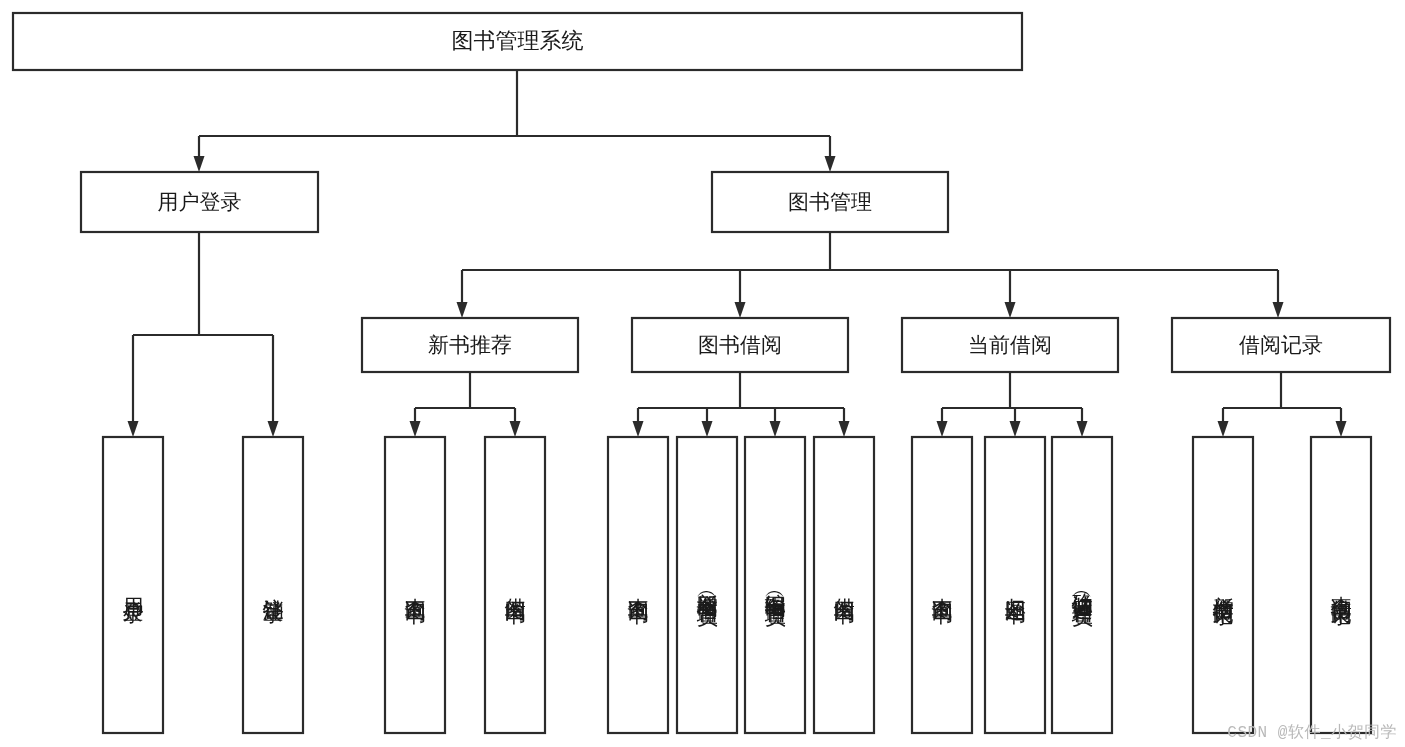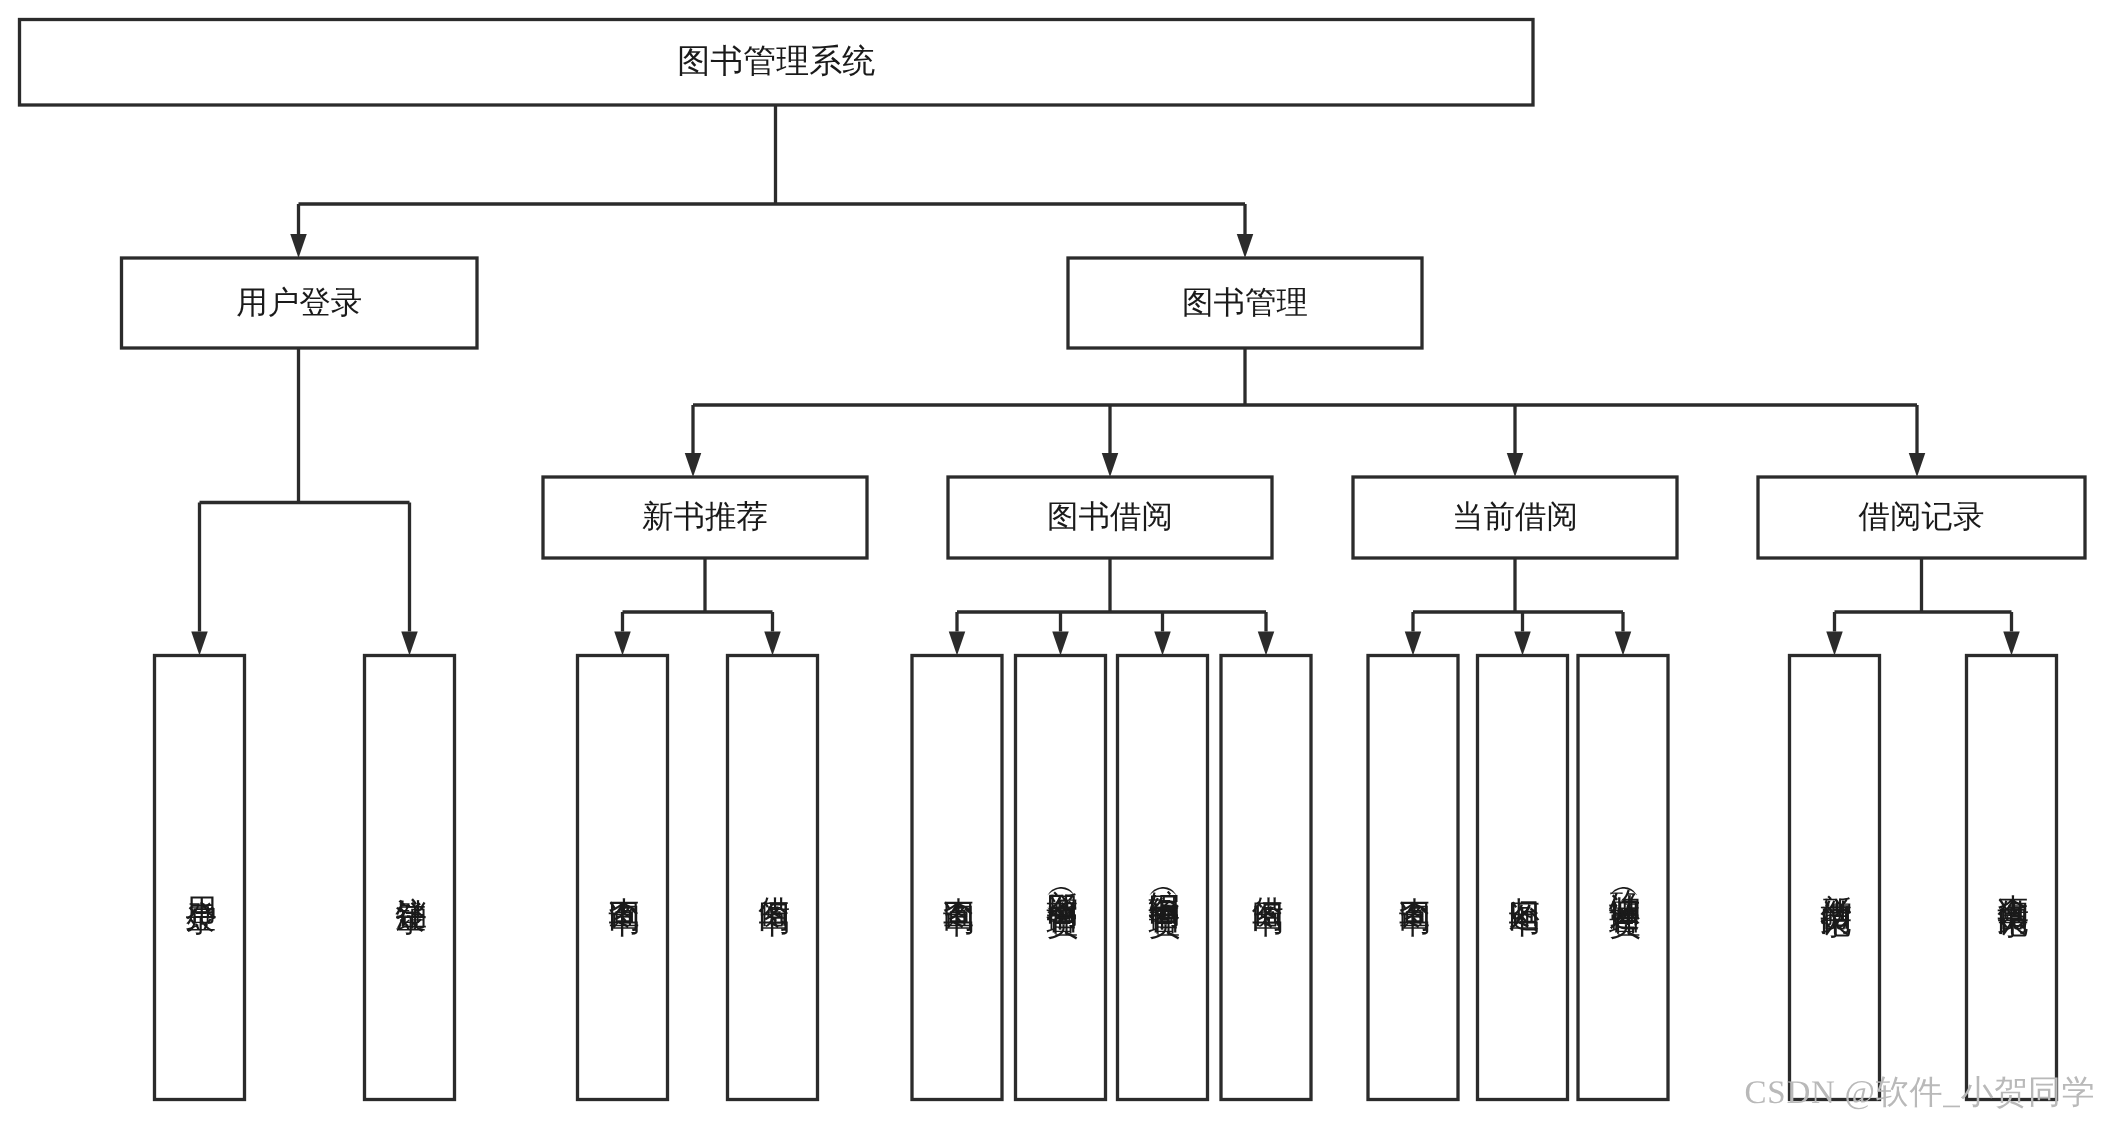--- a/index.html
+++ b/index.html
@@ -67,22 +67,22 @@
     line-height: 1.06;
     letter-spacing: 2px;
     color: #1a1a1a;
     white-space: nowrap;
     text-align: center;
   }
   .watermark {
     position: absolute;
     right: 8px;
     bottom: 4px;
-    font-family: Liberation Serif, serif;
-    font-size: 22px;
+    font-family: Liberation Mono, monospace;
+    font-size: 16px;
     color: #b9b9b9;
     letter-spacing: 0.5px;
     white-space: nowrap;
     user-select: none;
   }
 </style>
 </head>
 <body>
 
 <div id="diagram-root">

